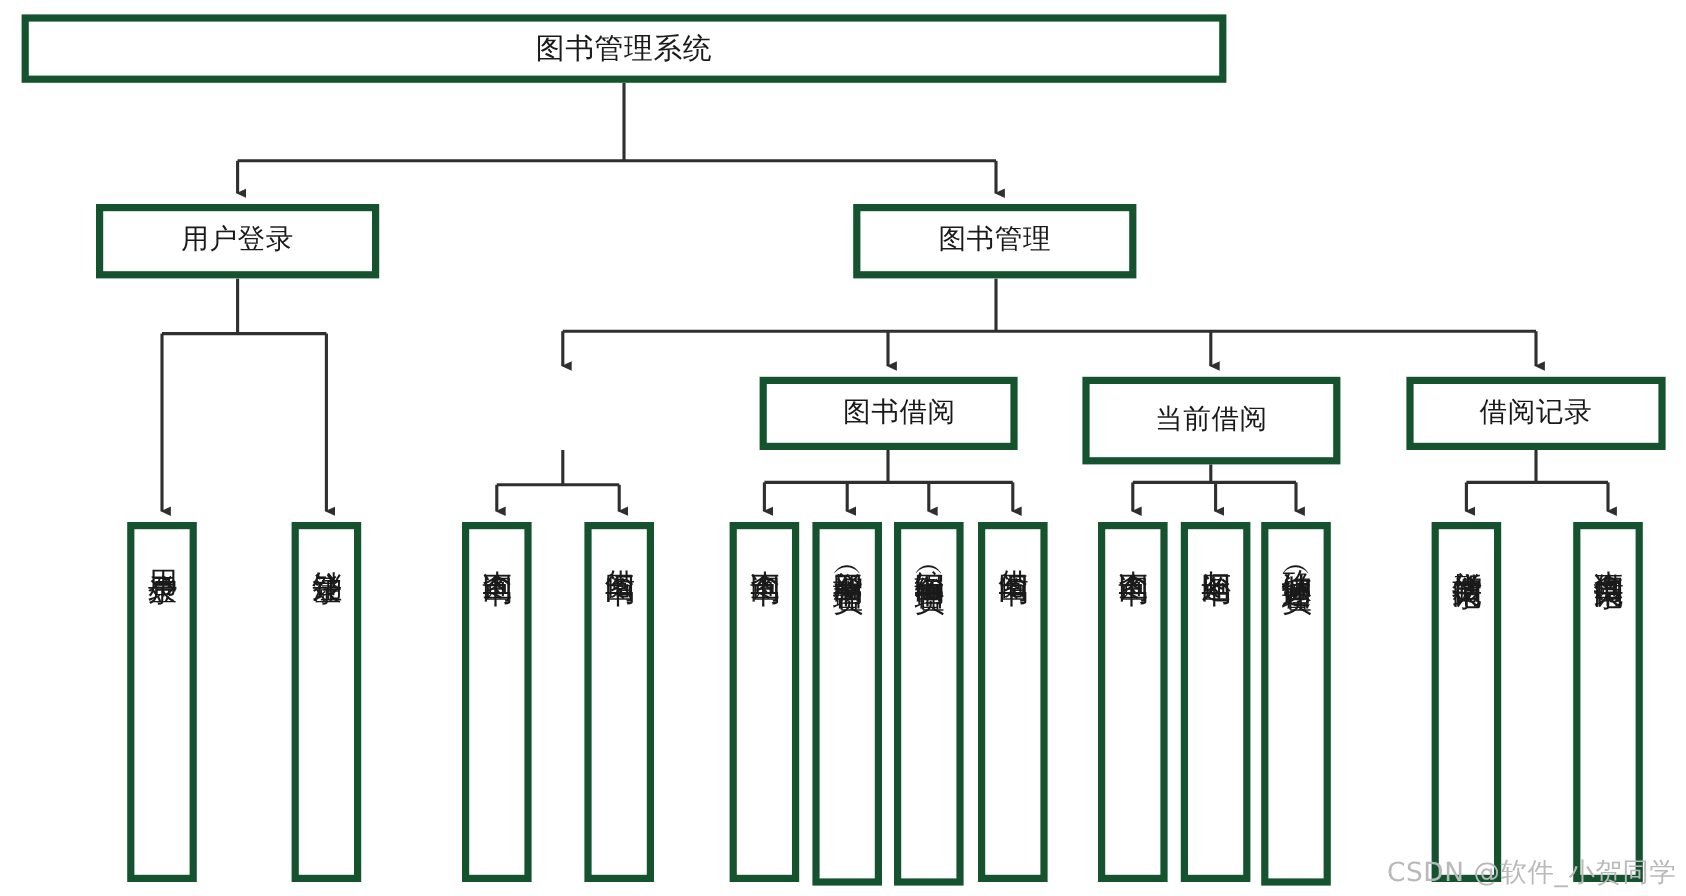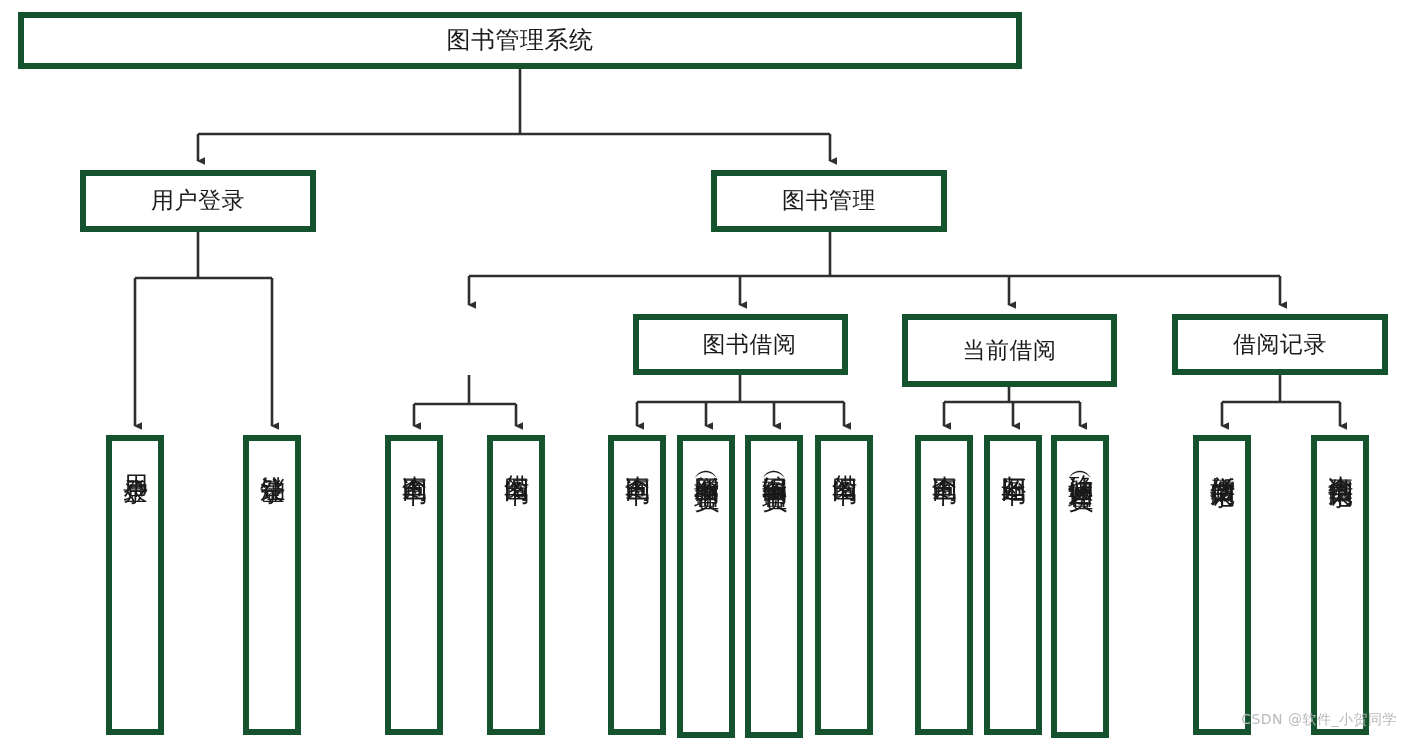--- a/index.html
+++ b/index.html
@@ -55,22 +55,22 @@
     writing-mode: vertical-rl;
     text-orientation: upright;
     font-size: 25px;
     line-height: 1.05;
     letter-spacing: 2px;
     white-space: nowrap;
   }
   .watermark {
     position: absolute;
     right: 8px;
-    bottom: 18px;
-    font-size: 14px;
+    bottom: 5px;
+    font-size: 22px;
     color: #b9b9b9;
     font-family: "DejaVu Sans", "Liberation Sans", sans-serif;
     white-space: nowrap;
     letter-spacing: 0.5px;
   }
 </style>
 </head>
 <body>
 
 <div id="canvas">

